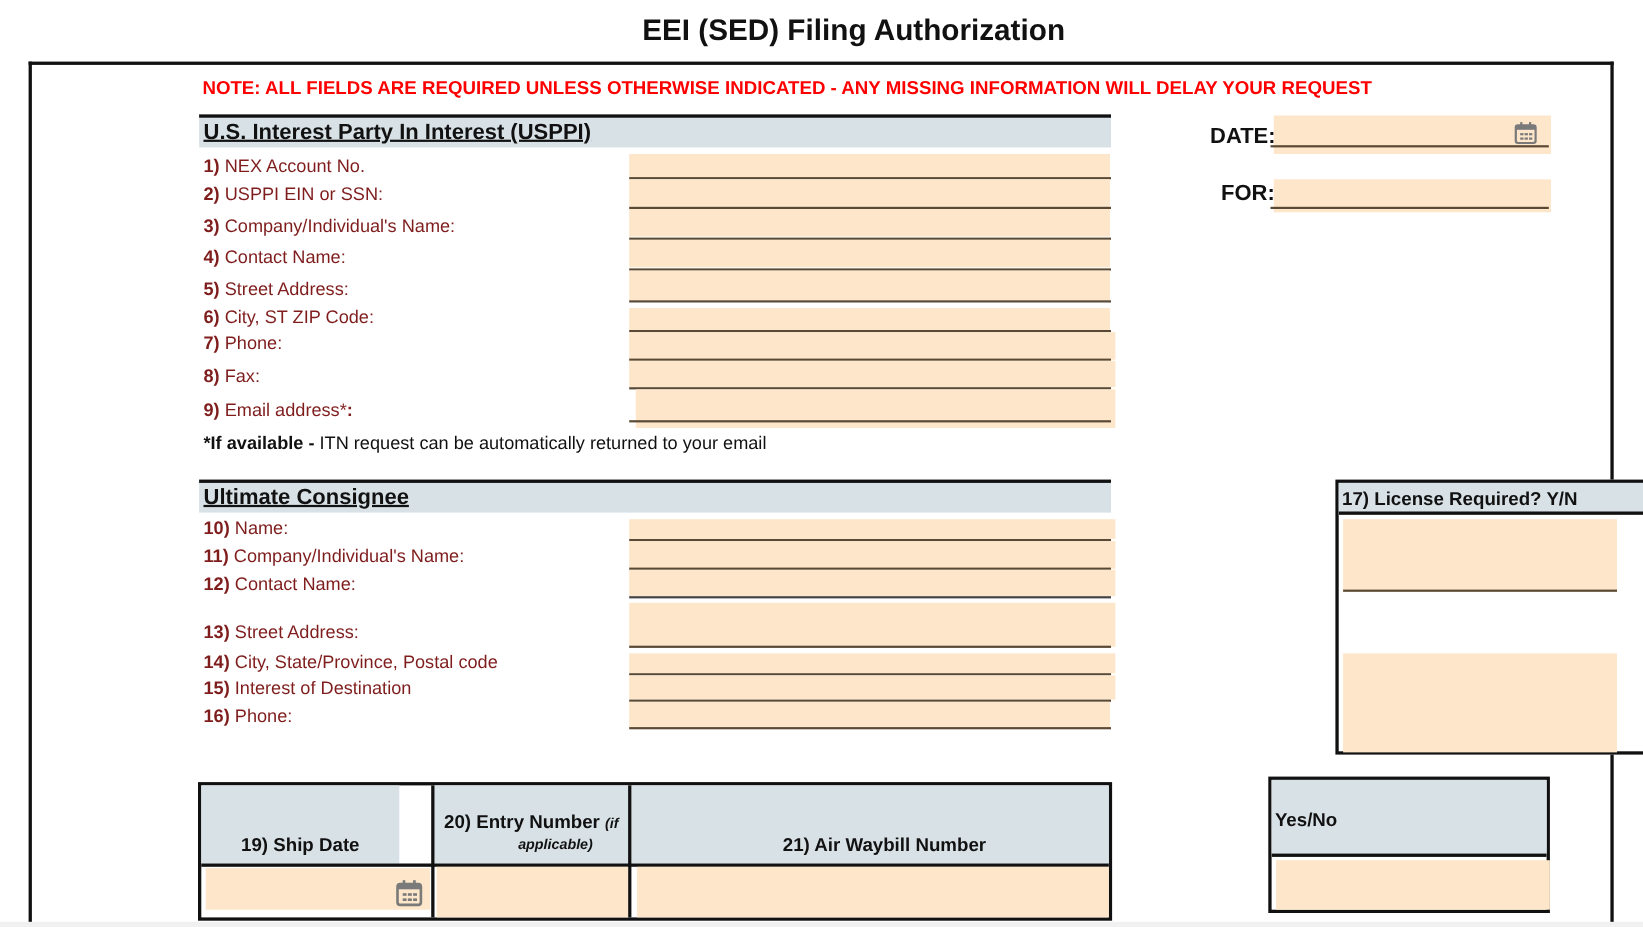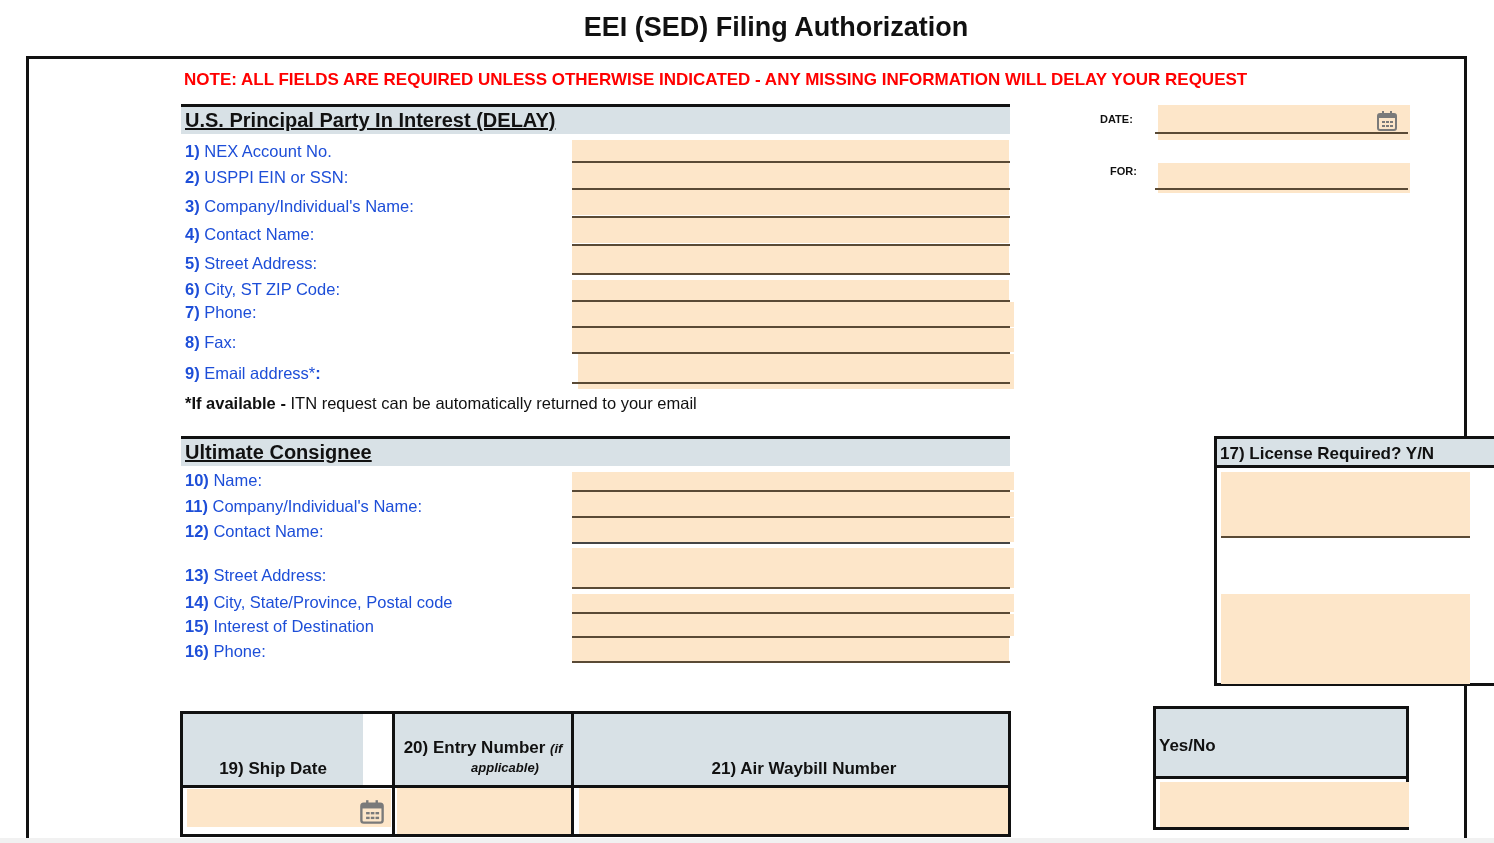--- a/index.html
+++ b/index.html
@@ -8,27 +8,27 @@
 
     .title { position: absolute; left: 0; width: 1552px; top: 12px; text-align: center; font-size: 27px; font-weight: bold; color: #111; }
     .page-frame { position: absolute; left: 26px; top: 56px; width: 1441px; height: 800px; border: 3px solid #111; border-bottom: none; }
     .bottom-strip { position: absolute; left: 0; top: 838px; width: 1494px; height: 5px; background: #f1f1f1; }
 
     .note { position: absolute; left: 184px; top: 70px; font-size: 17px; font-weight: bold; color: #ff0000; white-space: nowrap; }
 
     .section-header { position: absolute; left: 181px; width: 829px; height: 30px; background: #d8e1e6; border-top: 3px solid #111; }
     .section-header span { position: absolute; left: 4px; top: 2px; font-size: 20px; font-weight: bold; text-decoration: underline; color: #111; }
 
-    .field-label { position: absolute; left: 185px; font-size: 16.5px; color: #1d4ed8; white-space: nowrap; }
+    .field-label { position: absolute; left: 185px; font-size: 16.5px; color: #7f1d1d; white-space: nowrap; }
     .field-label b { font-weight: bold; }
 
     .fill { position: absolute; background: #fde6c9; }
     .uline { position: absolute; height: 2px; background: #5a4a35; }
 
-    .right-label { position: absolute; font-size: 11px; font-weight: bold; color: #111; }
+    .right-label { position: absolute; font-size: 20px; font-weight: bold; color: #111; }
     .cal-icon { position: absolute; width: 22px; height: 22px; }
 
     .footnote { position: absolute; left: 185px; top: 394px; font-size: 16.5px; color: #111; white-space: nowrap; }
 
     .box { position: absolute; border: 3px solid #111; background: #fff; }
     .box-head { position: absolute; left: 0; right: 0; background: #d8e1e6; font-weight: bold; font-size: 17px; color: #111; }
     .box-body { position: absolute; background: #fde6c9; }
 
     .table19 { position: absolute; left: 180px; top: 711px; width: 831px; height: 126px; border: 3px solid #111; }
     .t-cell-head { position: absolute; top: 0; height: 71px; background: #d8e1e6; font-weight: bold; font-size: 17px; text-align: center; }
@@ -58,21 +58,21 @@
   <rect x="6" y="15" width="3" height="2" fill="#7a7a7a"></rect>
     <rect x="10" y="15" width="3" height="2" fill="#7a7a7a"></rect>
     <rect x="14" y="15" width="3" height="2" fill="#7a7a7a"></rect>
 </svg>
 
 <div class="right-label" style="left:1110px; top:165px;">FOR:</div>
 <div class="fill" style="left:1158px; top:163px; width:252px; height:30px;"></div>
 <div class="uline" style="left:1155px; top:188px; width:253px;"></div>
 
 <div class="section-header" style="top:104px;">
-  <span>U.S. Principal Party In Interest (DELAY)</span>
+  <span>U.S. Interest Party In Interest (USPPI)</span>
 </div>
 
 <div class="field-label" style="top:142px;"><b>1)</b> <span>NEX Account No.</span></div>
 <div class="field-label" style="top:168px;"><b>2)</b> <span>USPPI EIN or SSN:</span></div>
 <div class="field-label" style="top:197px;"><b>3)</b> <span>Company/Individual's  Name:</span></div>
 <div class="field-label" style="top:225px;"><b>4)</b> <span>Contact Name:</span></div>
 <div class="field-label" style="top:254px;"><b>5)</b> <span>Street Address:</span></div>
 <div class="field-label" style="top:280px;"><b>6)</b> <span>City, ST  ZIP Code:</span></div>
 <div class="field-label" style="top:303px;"><b>7)</b> <span>Phone:</span></div>
 <div class="field-label" style="top:333px;"><b>8)</b> <span>Fax:</span></div>

